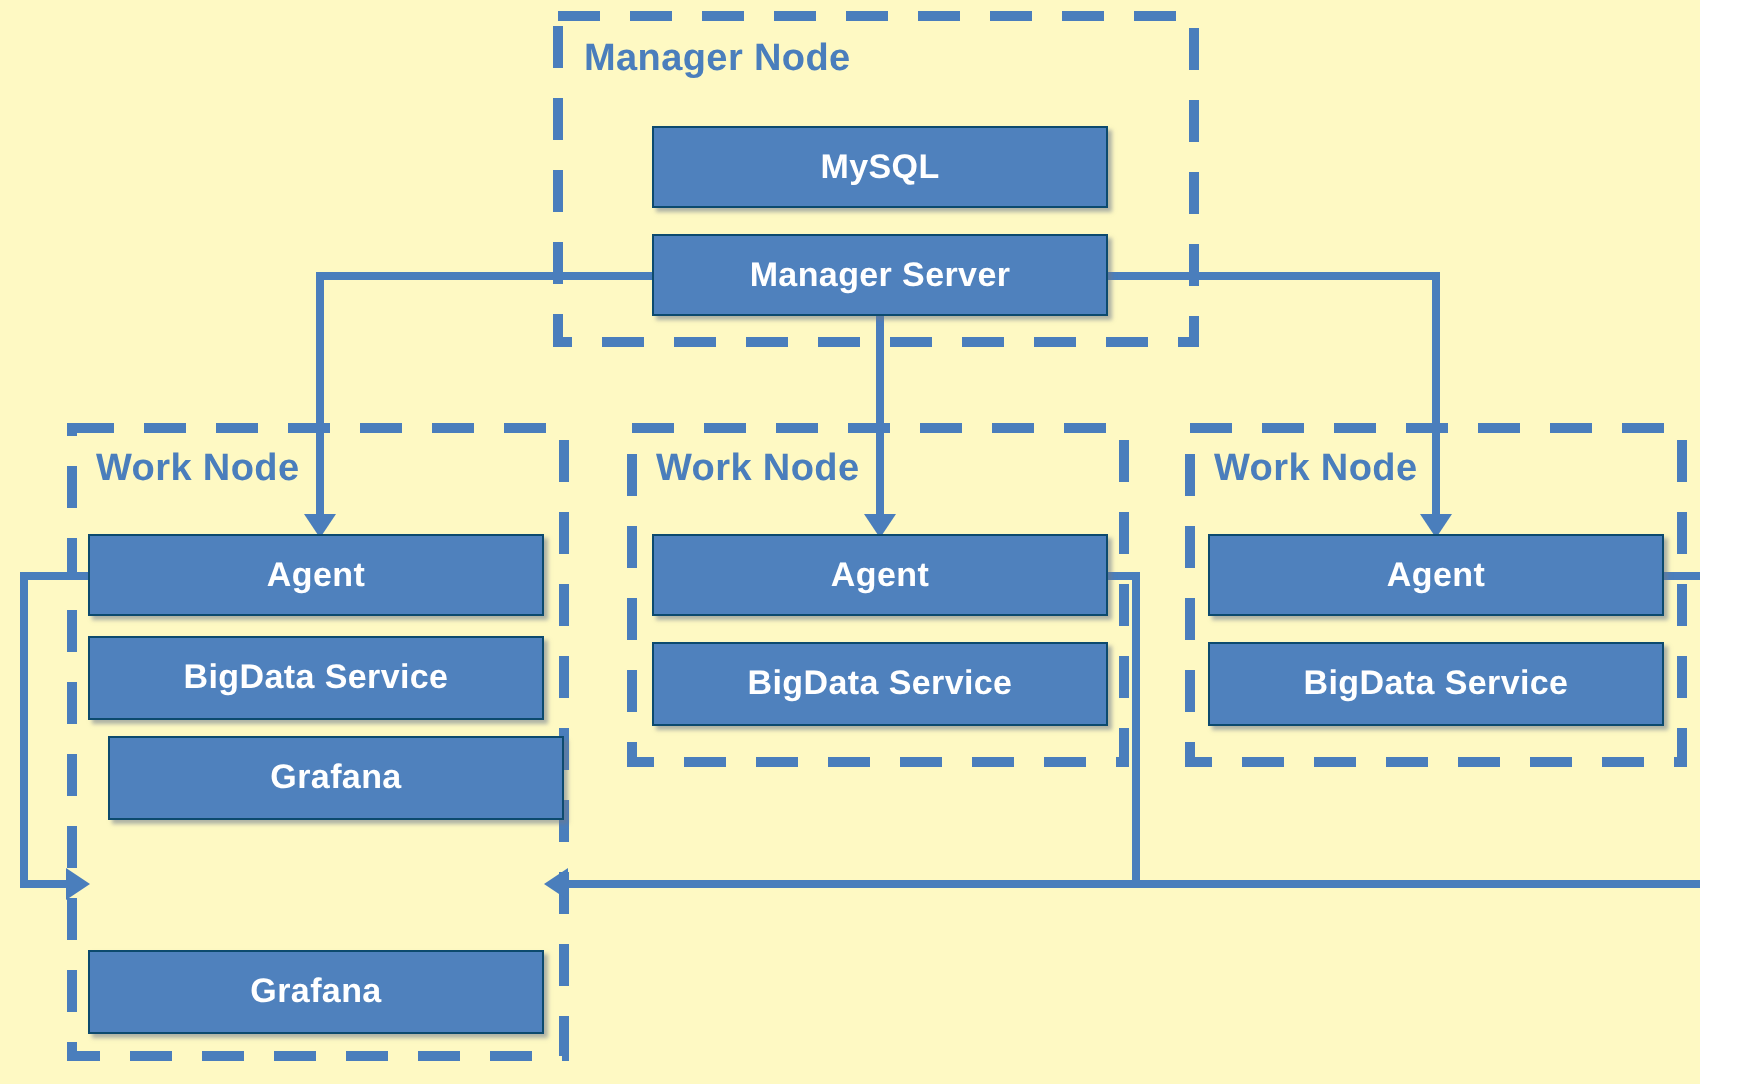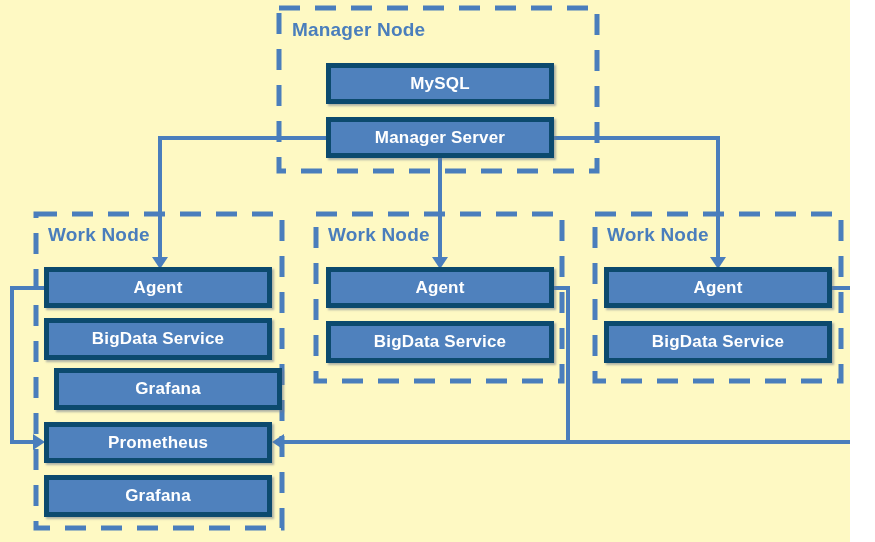--- a/index.html
+++ b/index.html
@@ -24,21 +24,21 @@
     position: absolute;
     color: #4a7ebc;
     font-size: 19px;
     font-weight: 600;
     letter-spacing: 0.2px;
     white-space: nowrap;
   }
   .box {
     position: absolute;
     background: #4f81bd;
-    border: 5px solid #0c4a6e;
+    border: 1px solid #0c4a6e;
     box-shadow: 2px 2px 2px rgba(110, 120, 140, 0.55);
     color: #ffffff;
     font-size: 17px;
     font-weight: 600;
     display: flex;
     align-items: center;
     justify-content: center;
     letter-spacing: 0.2px;
     box-sizing: border-box;
   }
@@ -74,21 +74,20 @@
   </svg>
 
   <div class="node-title" style="left:292px; top:19px;">Manager Node</div>
   <div class="box" style="left:326px; top:63px; width:228px; height:41px;">MySQL</div>
   <div class="box" style="left:326px; top:117px; width:228px; height:41px;">Manager Server</div>
 
   <div class="node-title" style="left:48px; top:224px;">Work Node</div>
   <div class="box" style="left:44px; top:267px; width:228px; height:41px;">Agent</div>
   <div class="box" style="left:44px; top:318px; width:228px; height:42px;">BigData Service</div>
   <div class="box" style="left:44px; top:368px; width:228px; height:42px;margin-left:10px;">Grafana</div>
-  <div class="box" style="left:44px; top:422px; width:228px; height:41px;">Prometheus</div>
   <div class="box" style="left:44px; top:475px; width:228px; height:42px;">Grafana</div>
 
   <div class="node-title" style="left:328px; top:224px;">Work Node</div>
   <div class="box" style="left:326px; top:267px; width:228px; height:41px;">Agent</div>
   <div class="box" style="left:326px; top:321px; width:228px; height:42px;">BigData Service</div>
 
   <div class="node-title" style="left:607px; top:224px;">Work Node</div>
   <div class="box" style="left:604px; top:267px; width:228px; height:41px;">Agent</div>
   <div class="box" style="left:604px; top:321px; width:228px; height:42px;">BigData Service</div>
 

